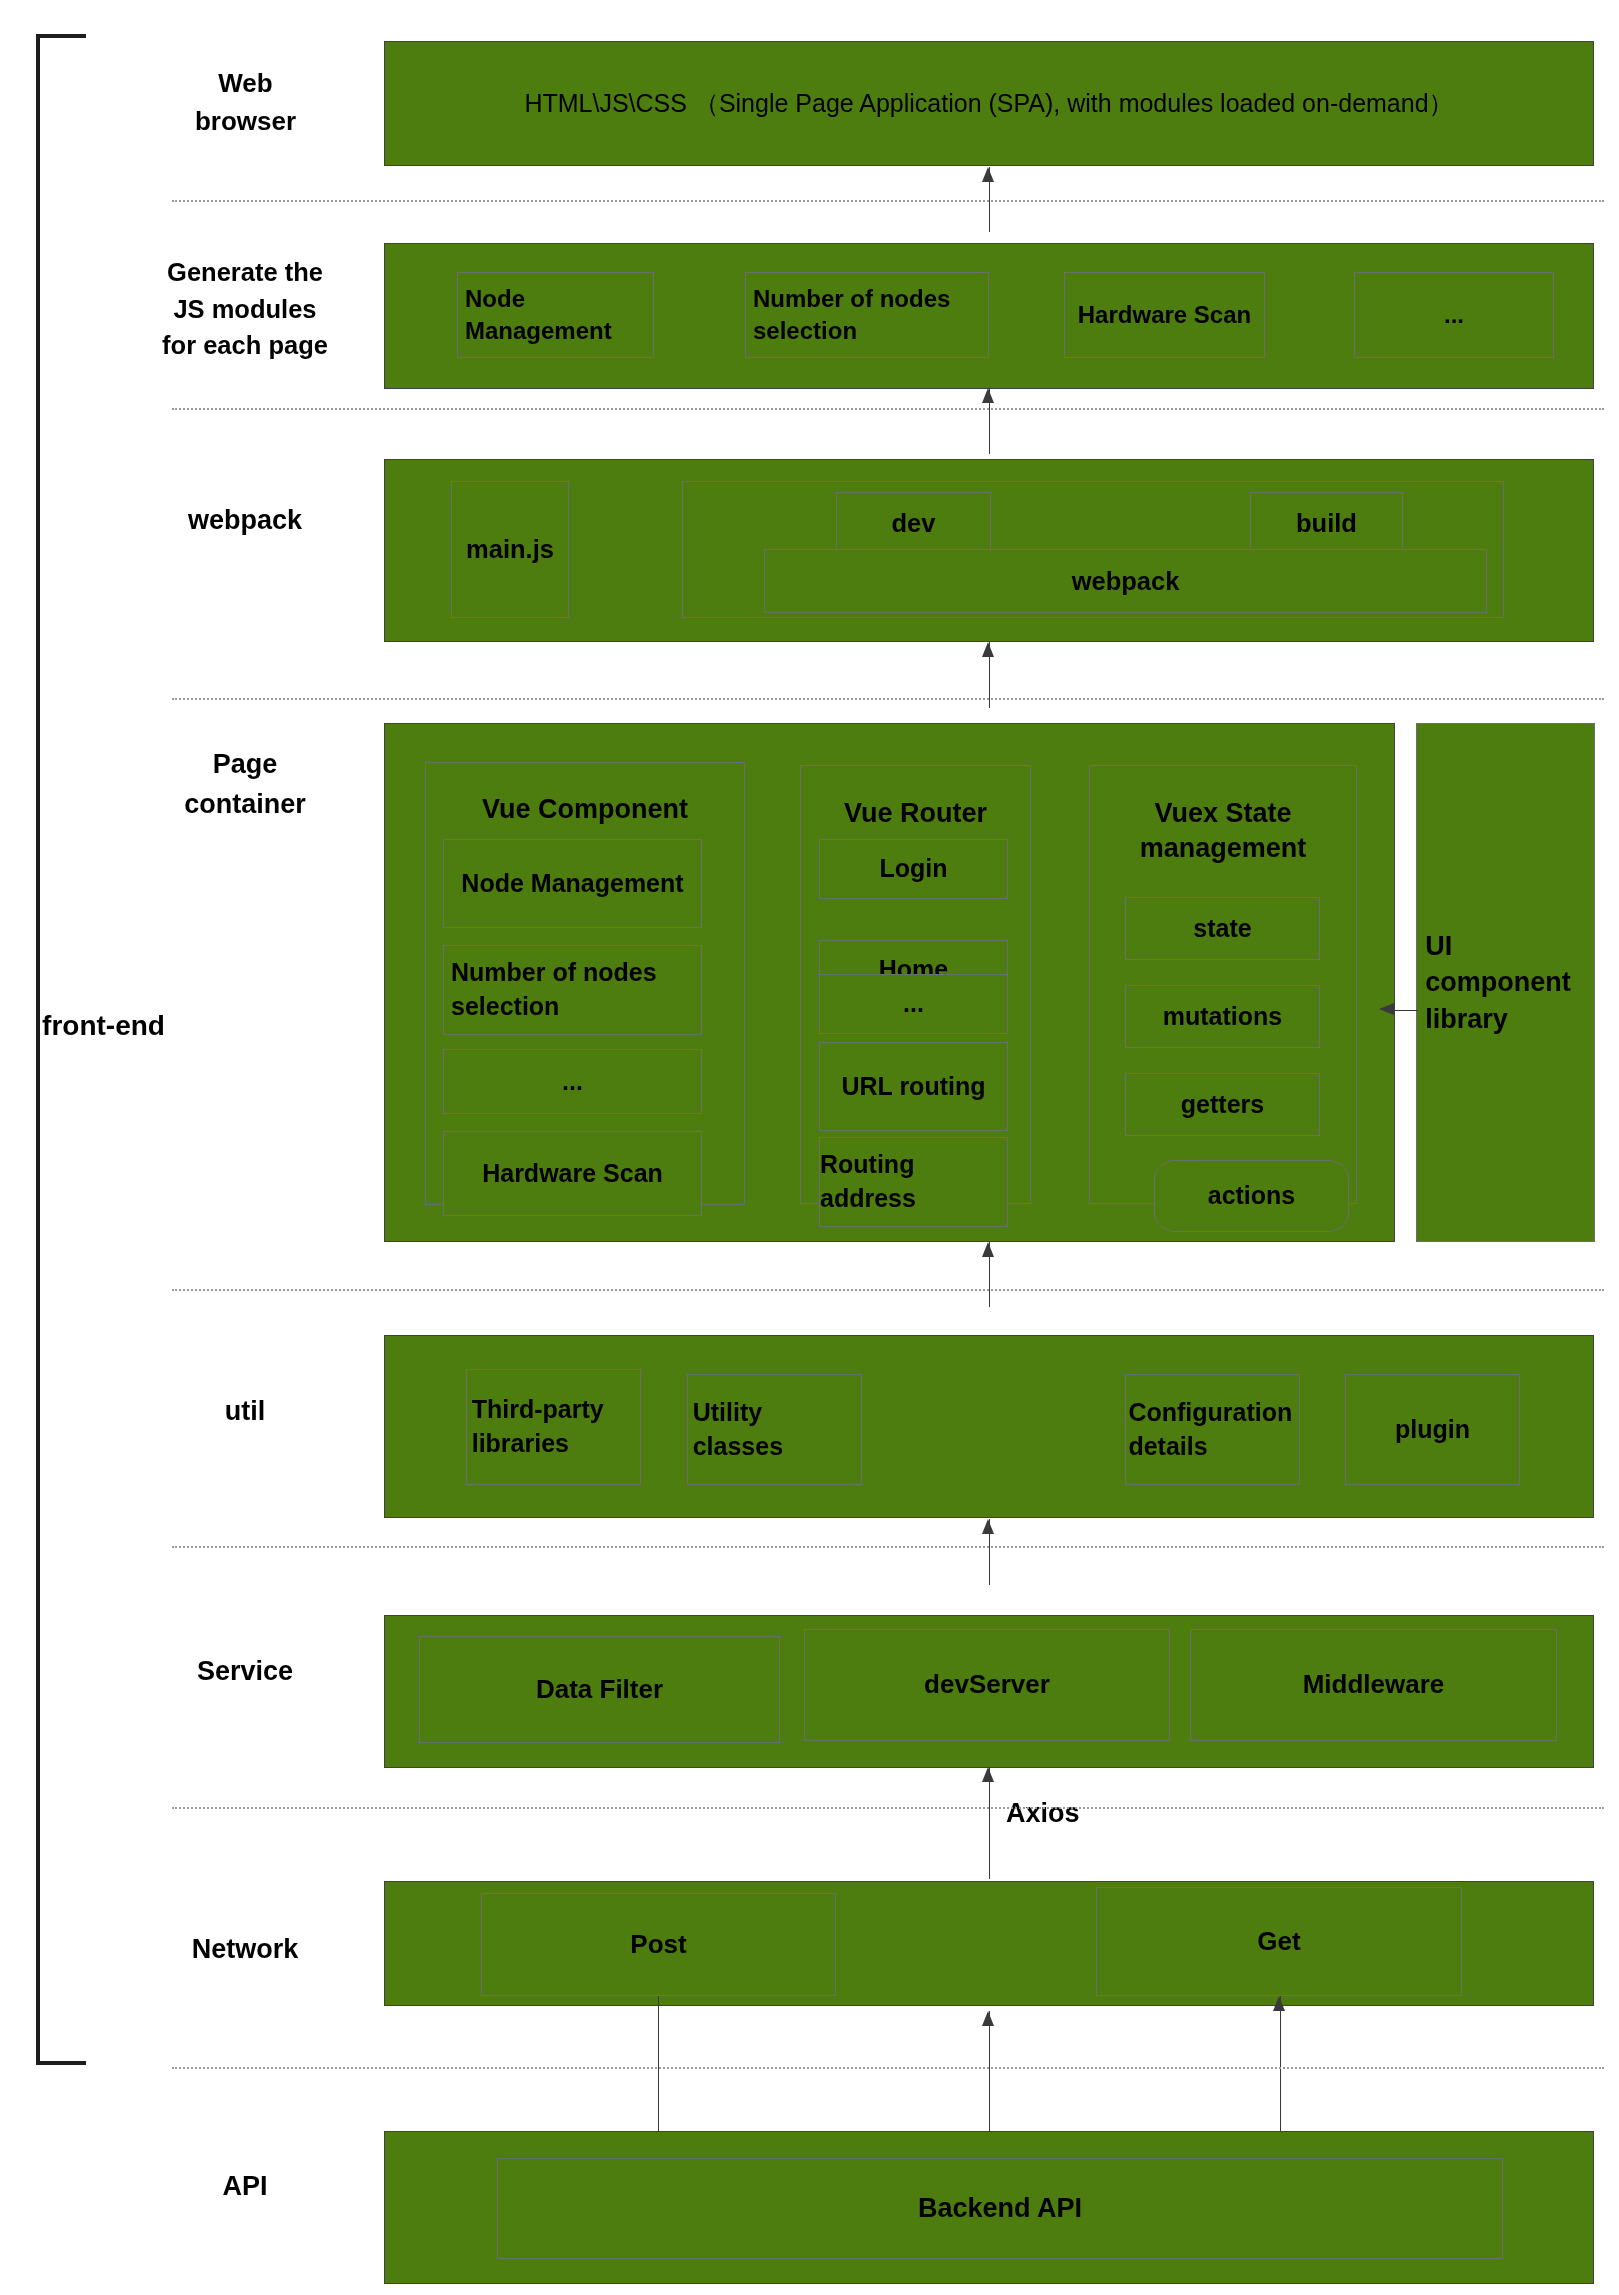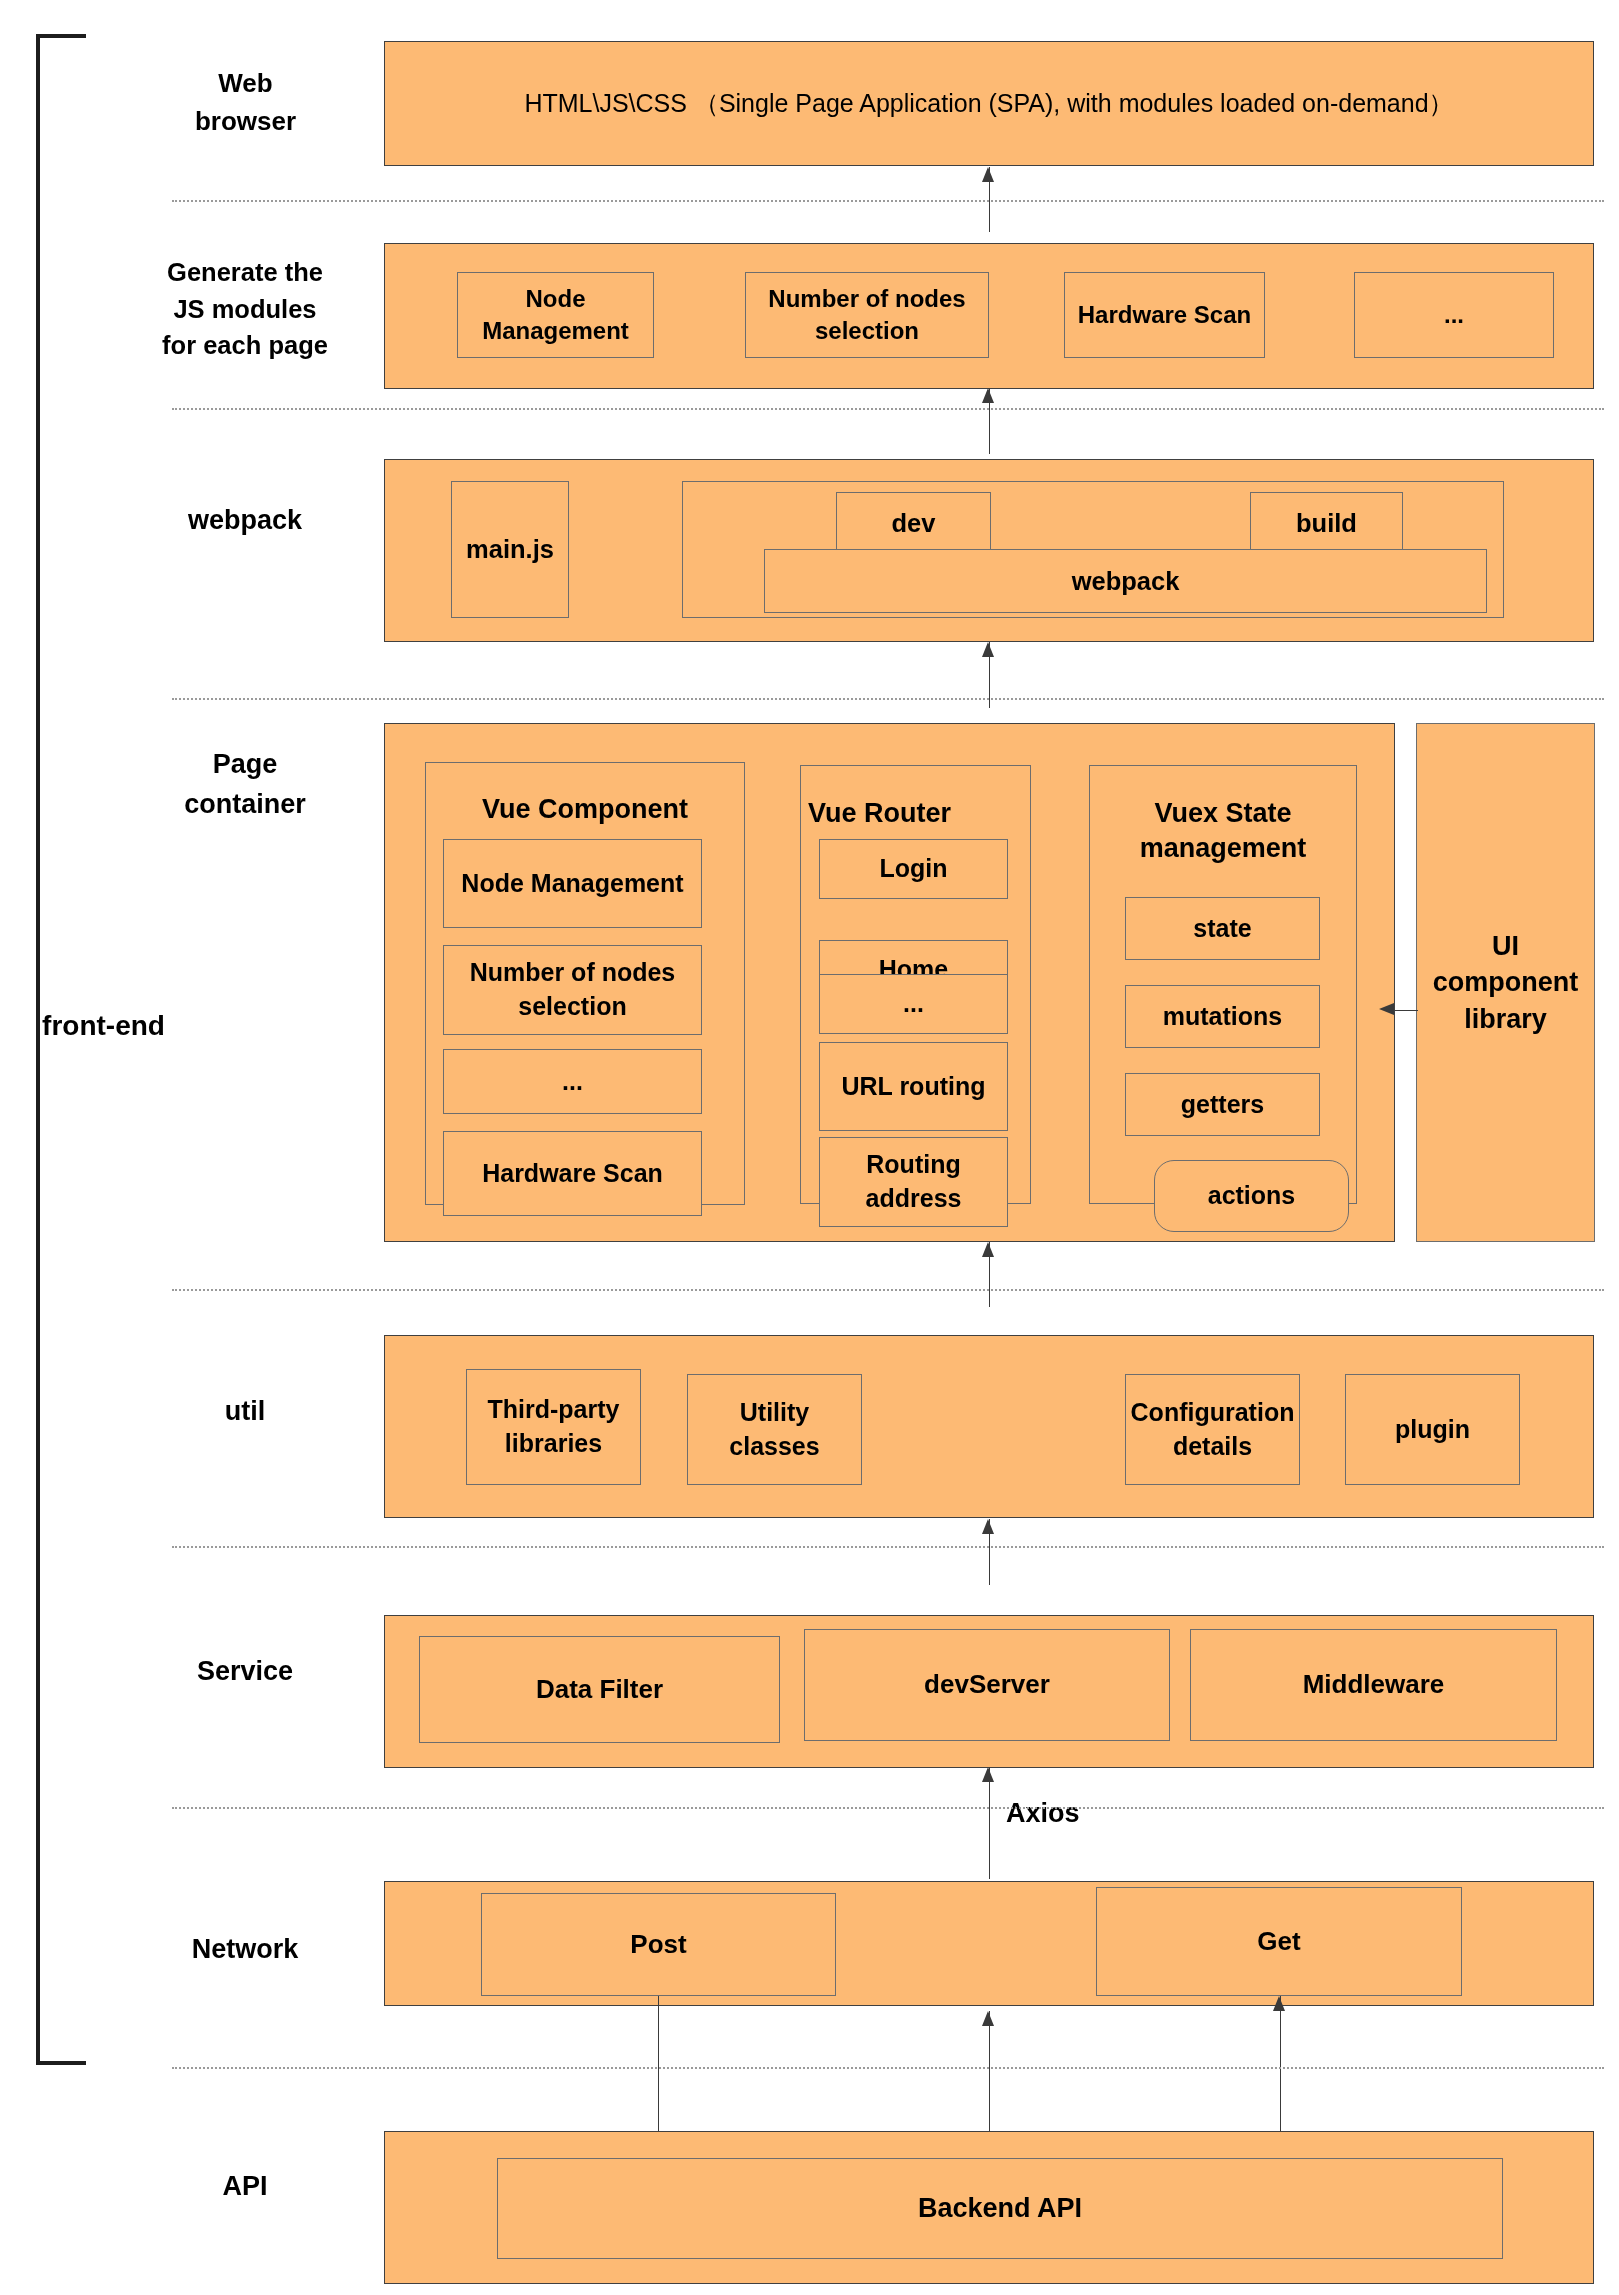--- a/index.html
+++ b/index.html
@@ -17,25 +17,25 @@
     width: 1620px;
     height: 2295px;
     background: #ffffff;
     overflow: hidden;
   }
   
   .box {
     position: absolute;
     box-sizing: border-box;
     border: 1.8px solid #404040;
-    background: #fdba74;
+    background: #4d7c0f;
     display: flex;
     align-items: center;
     justify-content: center;
-    text-align: center;
+    text-align: left;
     line-height: 1.35;
     font-weight: bold;
     color: #000;
   }
   .box.light { border-color: #6d6d6d; }
   .rowlabel {
     position: absolute;
     box-sizing: border-box;
     display: flex;
     align-items: center;
@@ -159,21 +159,21 @@
   <div class="box" style="left:384px; top:723px; width:1011px; height:519px;"></div>
 
   <div class="box light" style="left:425px; top:762px; width:320px; height:443px;"></div>
   <div class="grouphdr" style="left:425px; top:792px; width:320px; font-size:27px;">Vue Component</div>
   <div class="box light" style="left:443px; top:839px; width:259px; height:89px; font-size:25px; padding:0 7px;">Node Management</div>
   <div class="box light" style="left:443px; top:945px; width:259px; height:90px; font-size:25px; padding:0 7px;">Number of nodes selection</div>
   <div class="box light" style="left:443px; top:1049px; width:259px; height:65px; font-size:25px;">...</div>
   <div class="box light" style="left:443px; top:1131px; width:259px; height:85px; font-size:25px; padding:0 7px;">Hardware Scan</div>
 
   <div class="box light" style="left:800px; top:765px; width:231px; height:439px;"></div>
-  <div class="grouphdr" style="left:764px; top:796px; width:231px; font-size:27px;">Vue Router</div>
+  <div class="grouphdr" style="left:800px; top:796px; width:231px; font-size:27px;">Vue Router</div>
   <div class="box light" style="left:819px; top:839px; width:189px; height:60px; font-size:25px;">Login</div>
   <div class="box light" style="left:819px; top:928px; width:189px; height:60px; font-size:25px;margin-top:12px;">Home</div>
   <div class="box light" style="left:819px; top:974px; width:189px; height:60px; font-size:25px;">...</div>
   <div class="box light" style="left:819px; top:1042px; width:189px; height:89px; font-size:25px; padding:0 6px;">URL routing</div>
   <div class="box light" style="left:819px; top:1137px; width:189px; height:90px; font-size:25px; padding:0 0;">Routing address</div>
 
   <div class="box light" style="left:1089px; top:765px; width:268px; height:439px;"></div>
   <div class="grouphdr" style="left:1093px; top:796px; width:260px; font-size:27px;">Vuex State management</div>
   <div class="box light" style="left:1125px; top:897px; width:195px; height:63px; font-size:25px;">state</div>
   <div class="box light" style="left:1125px; top:985px; width:195px; height:63px; font-size:25px;">mutations</div>

